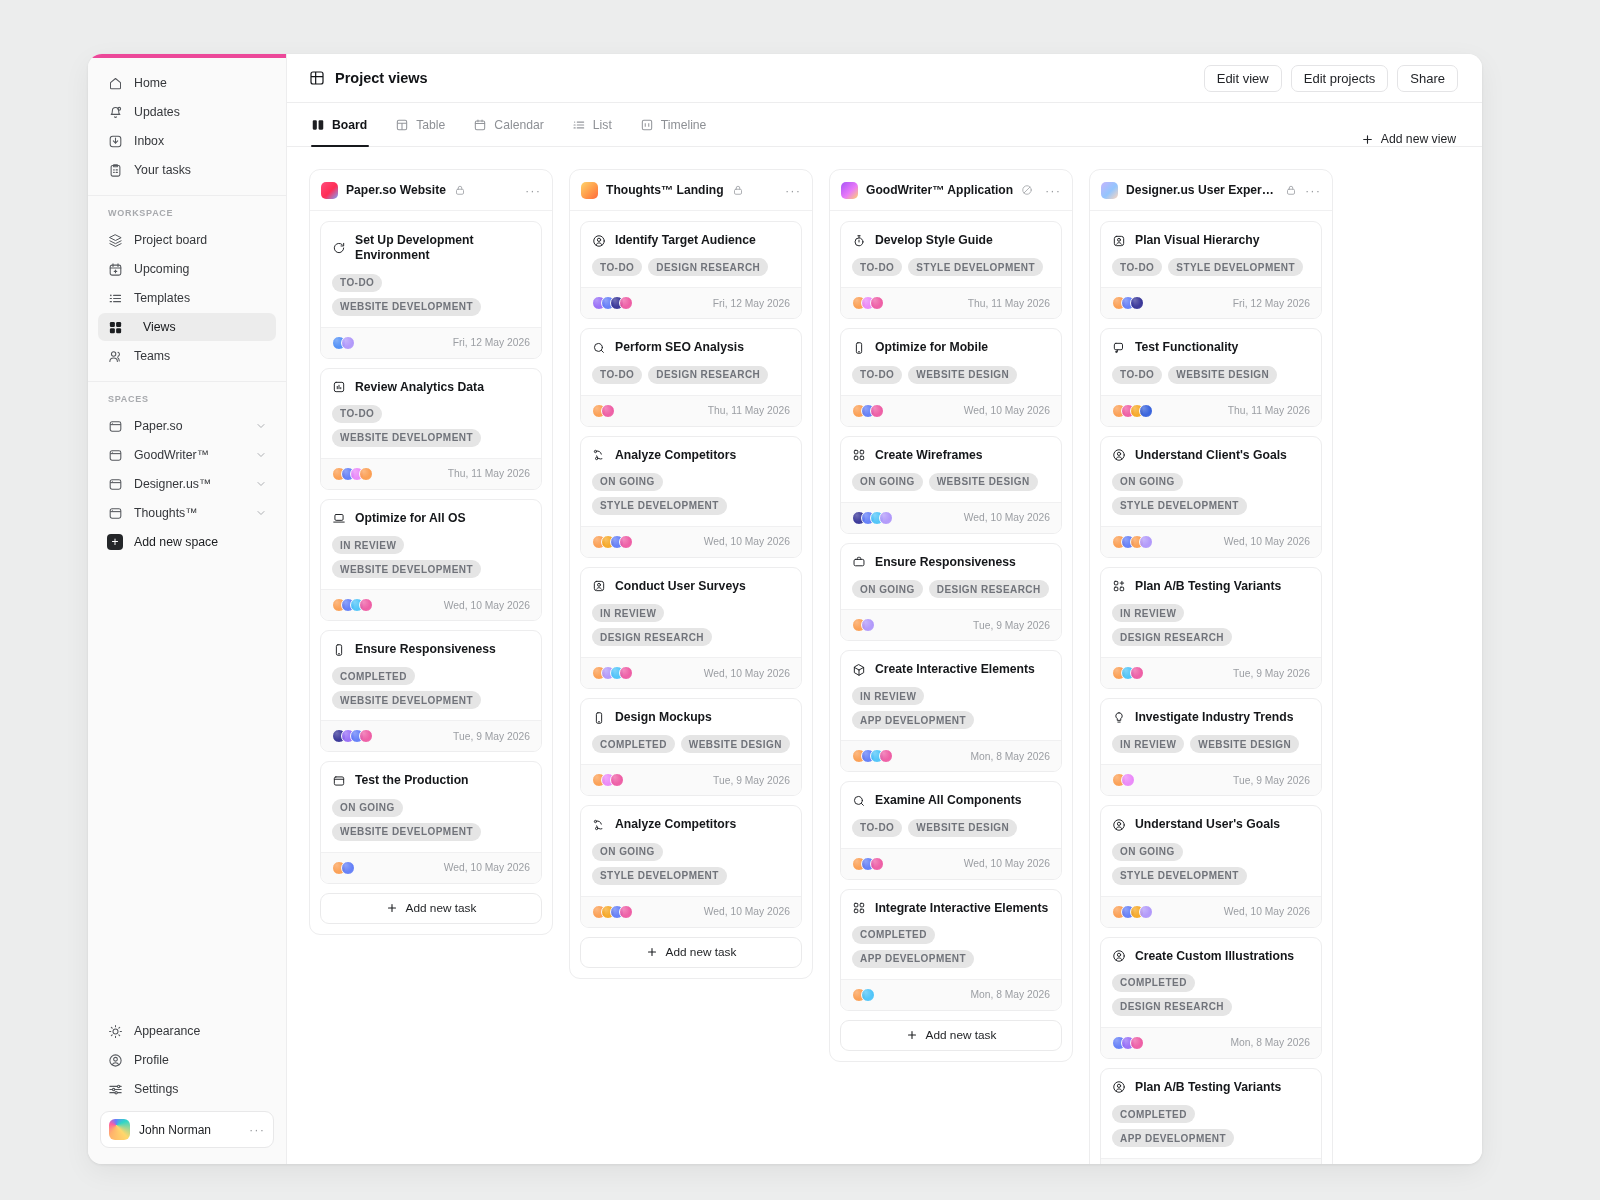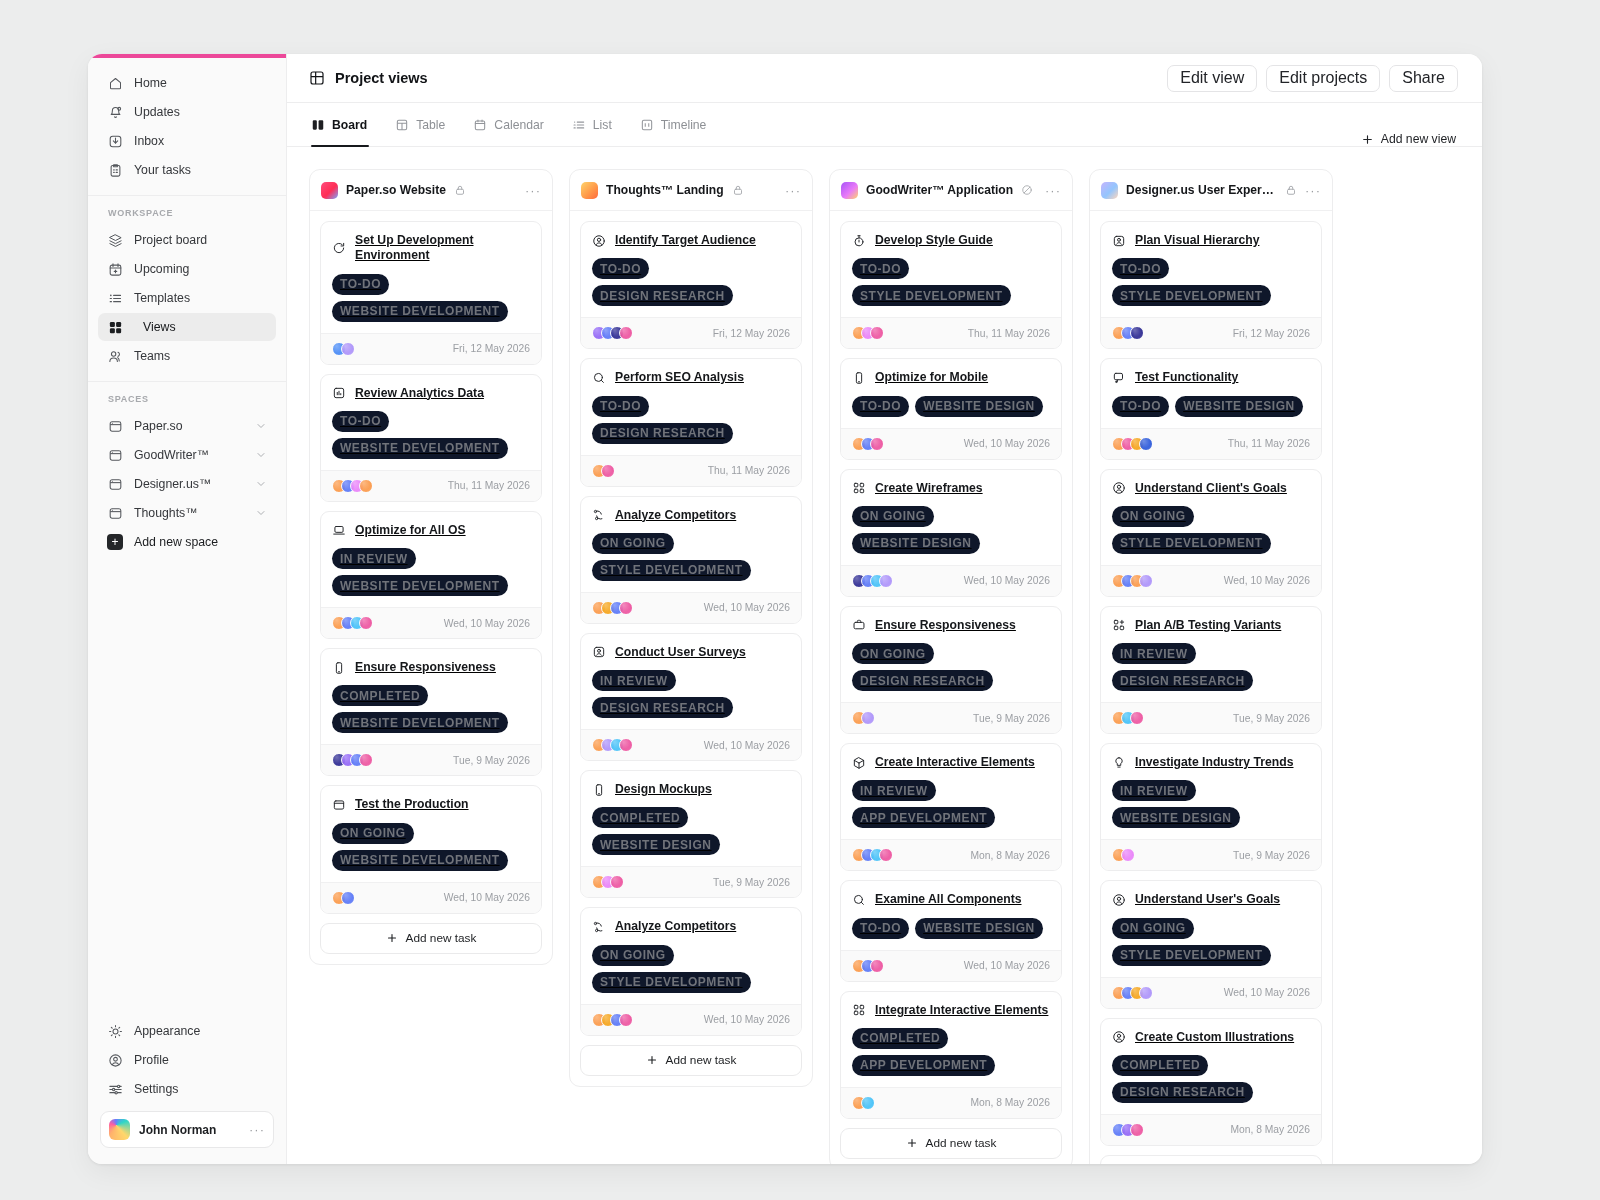--- a/index.html
+++ b/index.html
@@ -66,34 +66,34 @@
   .profile-card {
     margin: 8px 2px 0 2px;
     border: 1px solid #e8e8e9; border-radius: 9px; background: #fff;
     display: flex; align-items: center; gap: 9px; padding: 7px 8px;
     cursor: pointer;
   }
   .profile-av {
     width: 21px; height: 21px; border-radius: 6px; flex: 0 0 21px;
     background: conic-gradient(from 210deg at 35% 30%, #ffb36b, #ff5fa2, #6a7bff, #2fd6c7, #ffd76b, #ffb36b);
   }
-  .profile-name { font-size: 12px; color: #1d1f22; font-weight: 700; flex: 1; }
+  .profile-name { font-size: 12px; color: #1d1f22; font-weight: 400; flex: 1; }
   .dots { color: #9a9ca0; font-size: 13px; letter-spacing: 1px; line-height: 1; }
 
   
   .main { flex: 1; display: flex; flex-direction: column; background: #fff; min-width: 0; }
   .topbar {
     height: 49px; flex: 0 0 49px; border-bottom: 1px solid #ededee;
     display: flex; align-items: center; padding: 0 24px 0 22px; gap: 10px;
   }
   .page-title { display: flex; align-items: center; gap: 10px; font-size: 14.5px; font-weight: 700; color: #121417; }
   .topbar-actions { margin-left: auto; display: flex; gap: 9px; }
   .btn {
     height: 27px; padding: 0 12px; border: 1px solid #e4e4e6; border-radius: 7px;
-    background: #fff; font-family: inherit; font-size: 16px; color: #222428;
+    background: #fff; font-family: inherit; font-size: 13px; color: #222428;
     display: flex; align-items: center; cursor: pointer; white-space: nowrap;
   }
 
   .tabbar {
     height: 44px; flex: 0 0 44px; border-bottom: 1px solid #ededee;
     display: flex; align-items: stretch; padding: 0 24px 0 22px;
   }
   .tab {
     display: flex; align-items: center; gap: 7px; padding: 0 12px;
     font-size: 12.2px; color: #8d9095; cursor: pointer; position: relative;
@@ -128,30 +128,30 @@
   .col-logo { width: 17px; height: 17px; border-radius: 5px; flex: 0 0 17px; }
   .col-name {
     font-size: 12.1px; font-weight: 700; color: #15171a;
     white-space: nowrap; overflow: hidden; text-overflow: ellipsis;
   }
   .col-lock { color: #a4a6aa; display: flex; flex: 0 0 auto; }
   .col-menu { margin-left: auto; color: #9a9ca0; font-size: 13px; letter-spacing: 1px; line-height: 1; cursor: pointer; }
   .col-body { padding: 10px; display: flex; flex-direction: column; gap: 9px; }
 
   .card { border: 1px solid #ededee; border-radius: 9px; background: #fff; overflow: hidden; cursor: pointer; }
-  .card-top { padding: 11px 11px 11px 11px; text-decoration: underline; }
+  .card-top { padding: 11px 11px 11px 11px; }
   .card-title {
     display: flex; align-items: center; gap: 9px;
     font-size: 12.2px; font-weight: 600; color: #15171a; line-height: 1.25;
   }
   .card-title .ico { display: flex; color: #24262a; flex: 0 0 14px; }
   .tags { display: flex; gap: 6px; margin-top: 10px; flex-wrap: wrap; }
   .tag {
-    background: #0f172a; border-radius: 20px; padding: 3.5px 8px;
-    font-size: 12px; letter-spacing: .045em; color: #70737a; font-weight: 600;
+    background: #e5e5e5; border-radius: 20px; padding: 3.5px 8px;
+    font-size: 10px; letter-spacing: .045em; color: #70737a; font-weight: 600;
     white-space: nowrap; text-transform: uppercase;
   }
   .card-foot {
     border-top: 1px solid #f0f0f1; background: #fafafa;
     height: 31px; display: flex; align-items: center; padding: 0 11px; gap: 8px;
   }
   .avatars { display: flex; }
   .av {
     width: 14px; height: 14px; border-radius: 50%;
     border: 1.5px solid #fafafa; margin-left: -5px;

